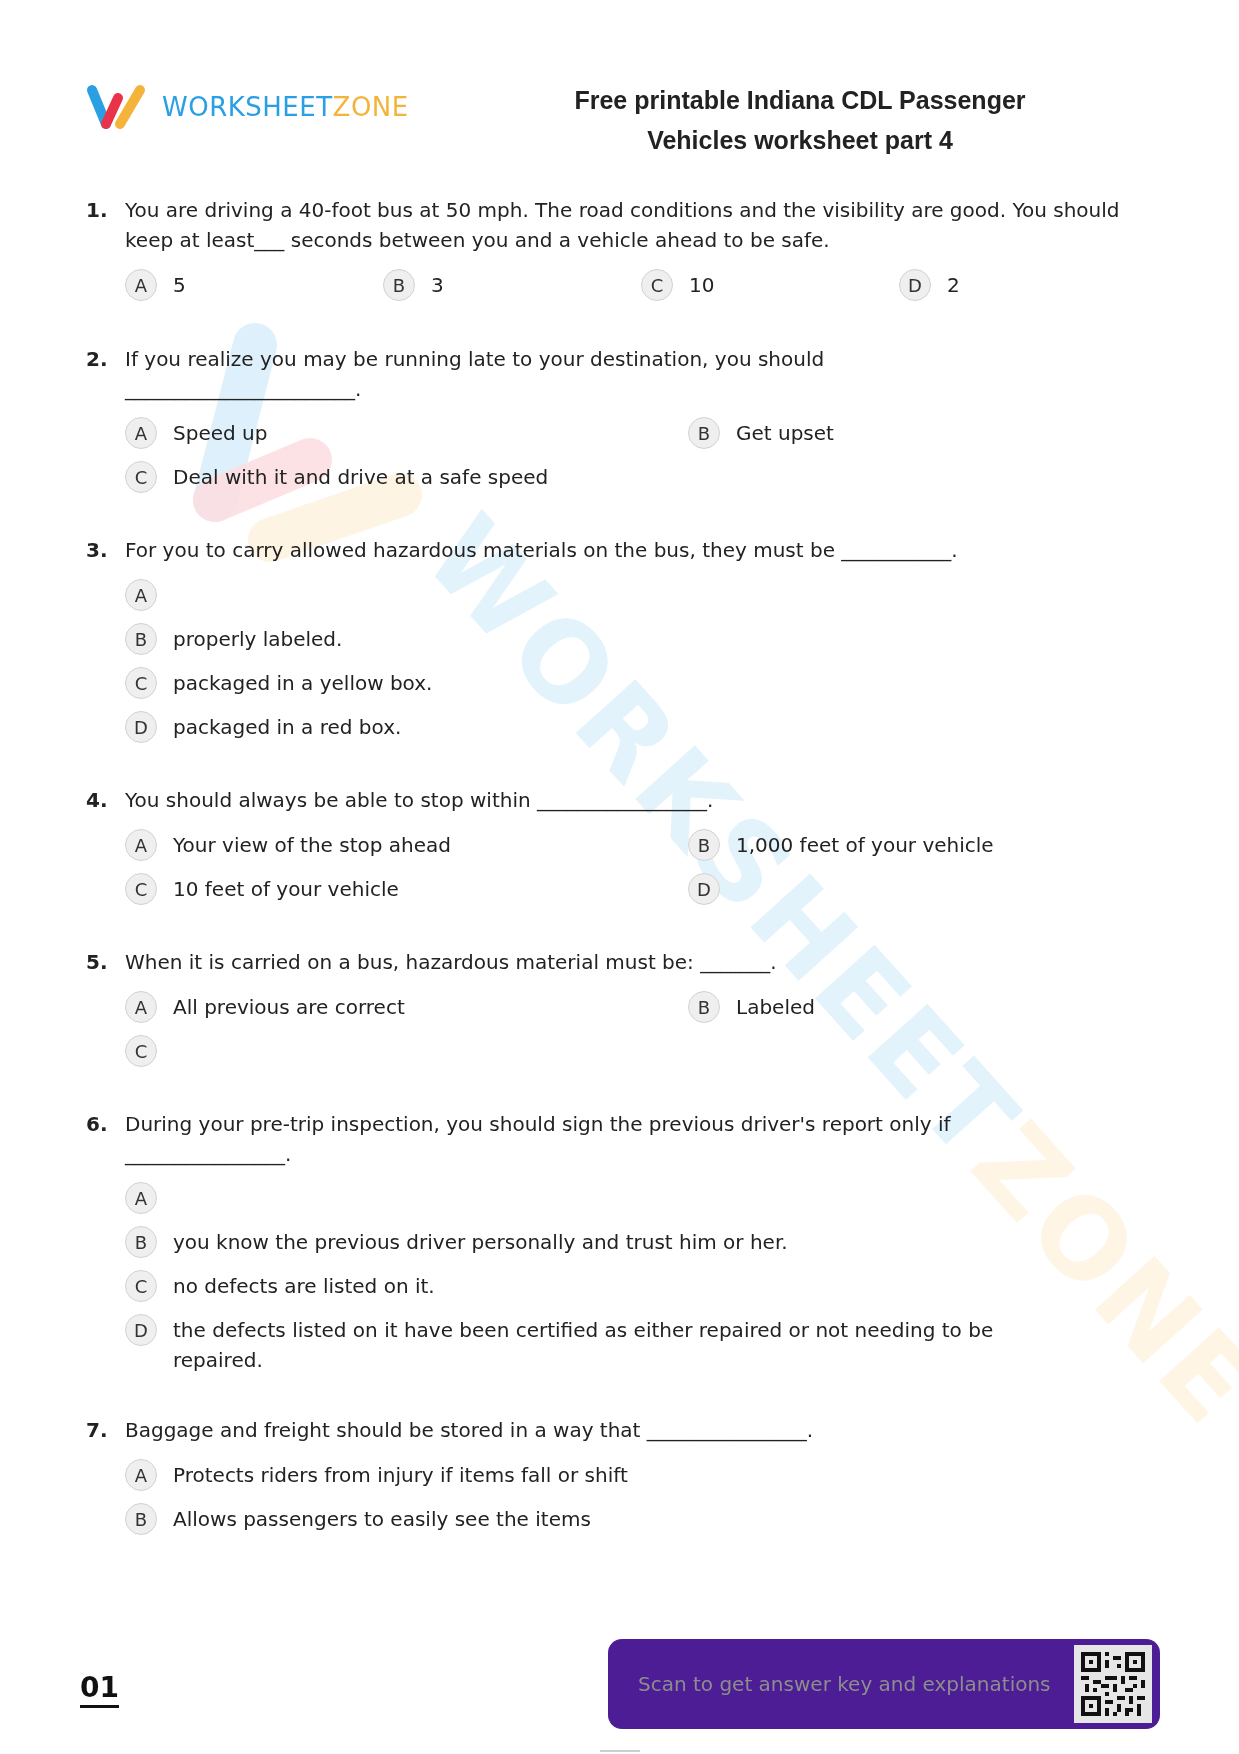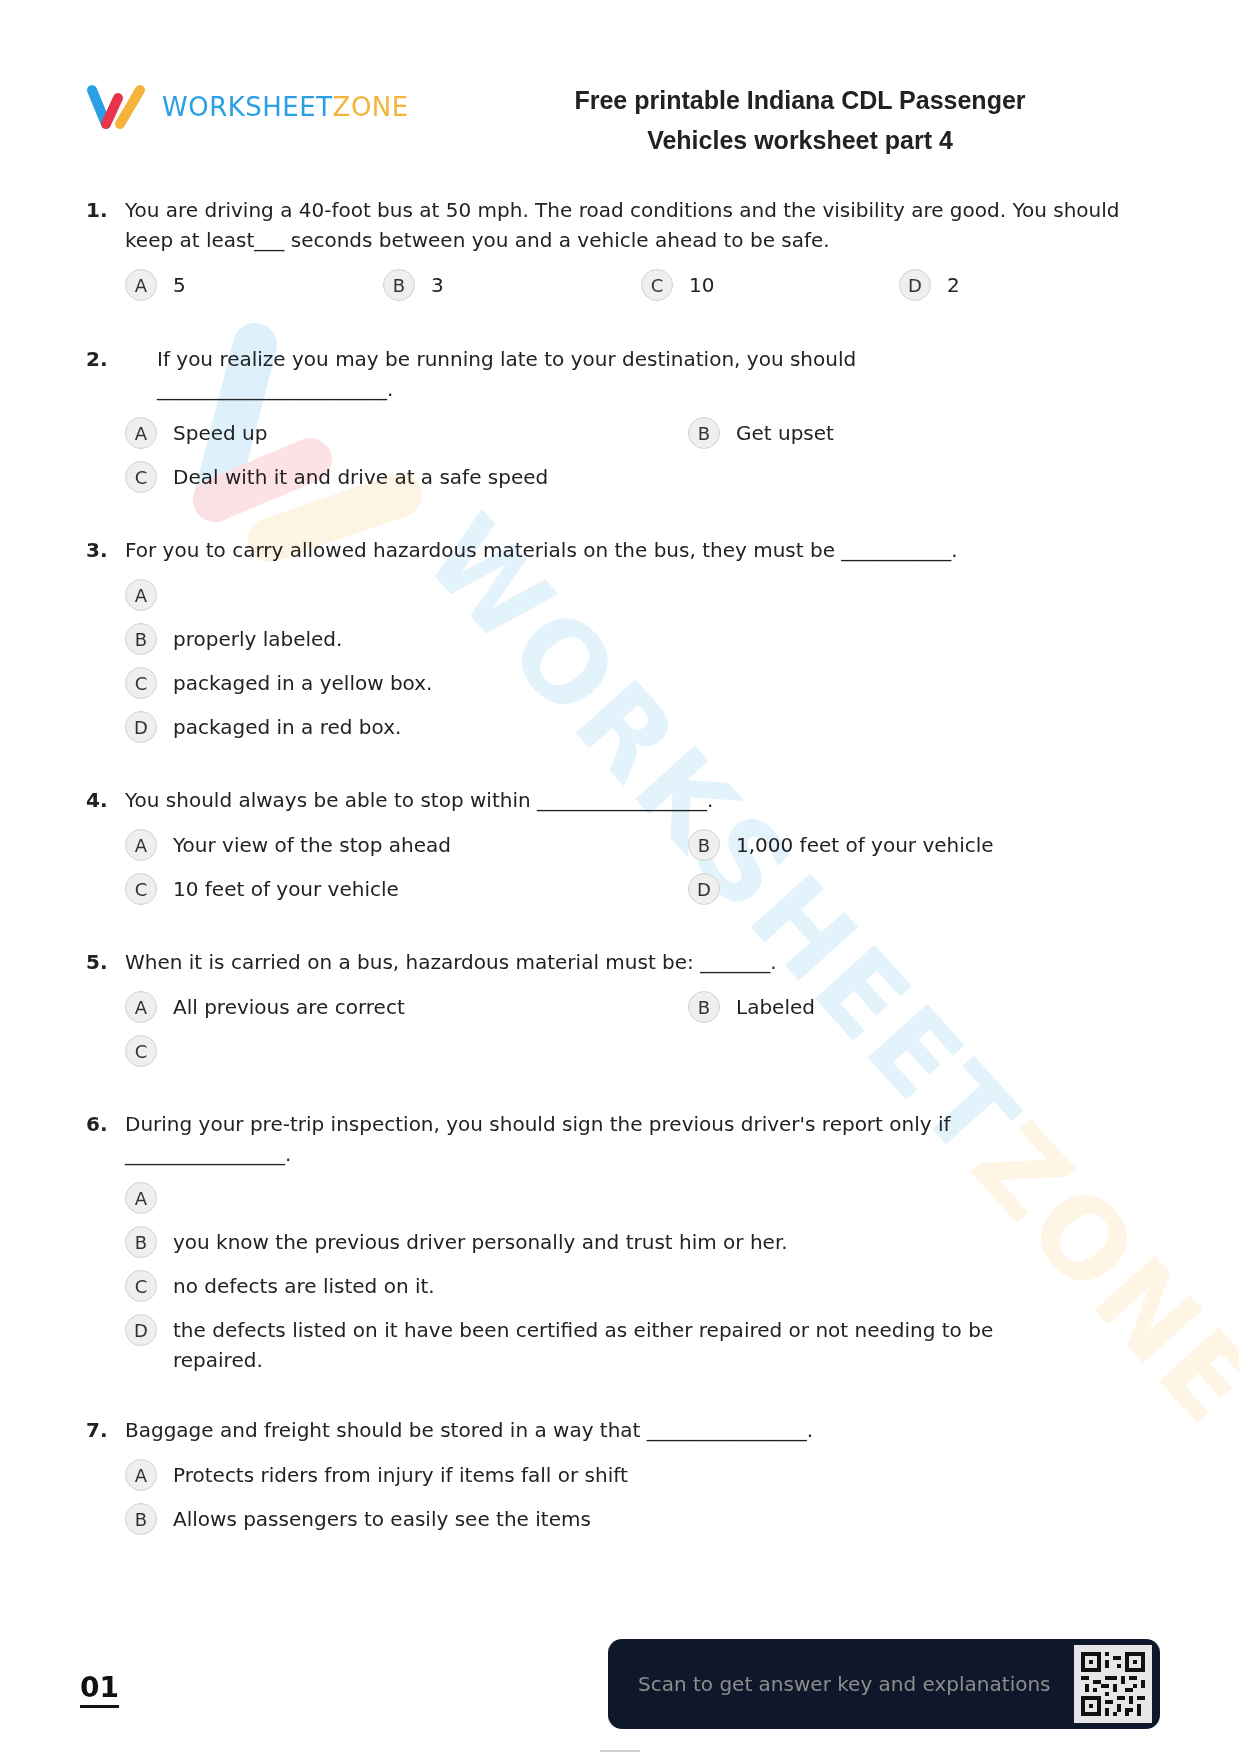--- a/index.html
+++ b/index.html
@@ -49,21 +49,21 @@
     margin-left: 16px; font-size: 20px; line-height: 30px; color: #222;
     margin-top: 1px;
   }
 
   .footer-page {
     position: absolute; left: 80px; top: 1672px; font-size: 28px; font-weight: bold;
     color: #111; border-bottom: 3px solid #111; line-height: 32px; padding-bottom: 1px;
   }
   .scan-box {
     position: absolute; left: 608px; top: 1639px; width: 552px; height: 90px;
-    background: #0f172a; border-radius: 14px;
+    background: #4c1d95; border-radius: 14px;
   }
   .scan-text {
     position: absolute; left: 30px; top: 30px; font-size: 20px; color: #8d8d8d;
     line-height: 30px;
   }
   .qr {
     position: absolute; left: 466px; top: 6px; width: 78px; height: 78px;
     background: #e6e6e6;
   }
   .qr svg { position: absolute; left: 7px; top: 7px; }
@@ -120,21 +120,21 @@
       <span class="opt-text">10</span>
     </div>
     <div class="opt" style="left:813px; top:74px;">
       <span class="badge">D</span>
       <span class="opt-text">2</span>
     </div>
   </div>
 
   <div class="q" style="top:344px;">
     <span class="q-num">2.</span>
-    <div class="q-text" style="width:880px;margin-left:32px;">If you realize you may be running late to your destination, you should _______________________.</div>
+    <div class="q-text" style="width:880px;">If you realize you may be running late to your destination, you should _______________________.</div>
     <div class="opt" style="left:39px; top:73px;">
       <span class="badge">A</span>
       <span class="opt-text">Speed up</span>
     </div>
     <div class="opt" style="left:602px; top:73px;">
       <span class="badge">B</span>
       <span class="opt-text">Get upset</span>
     </div>
     <div class="opt" style="left:39px; top:117px;">
       <span class="badge">C</span>

